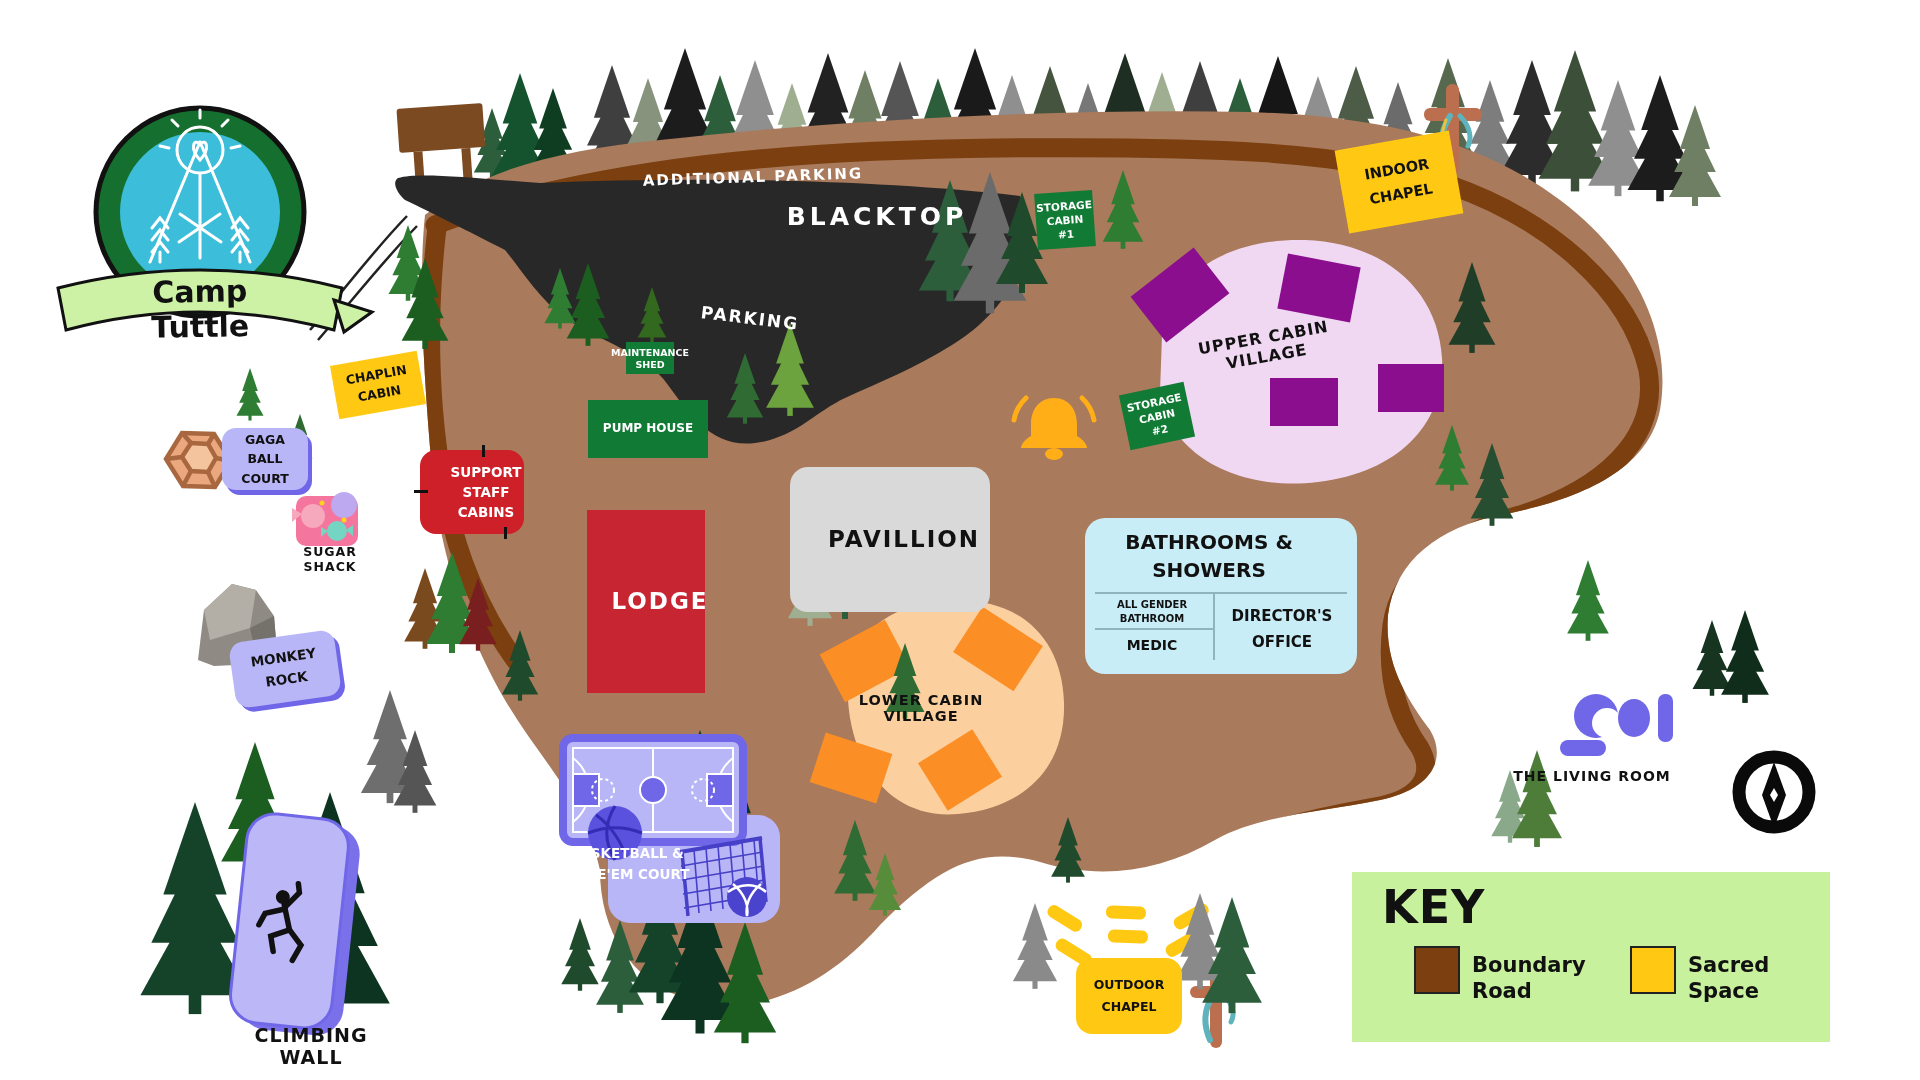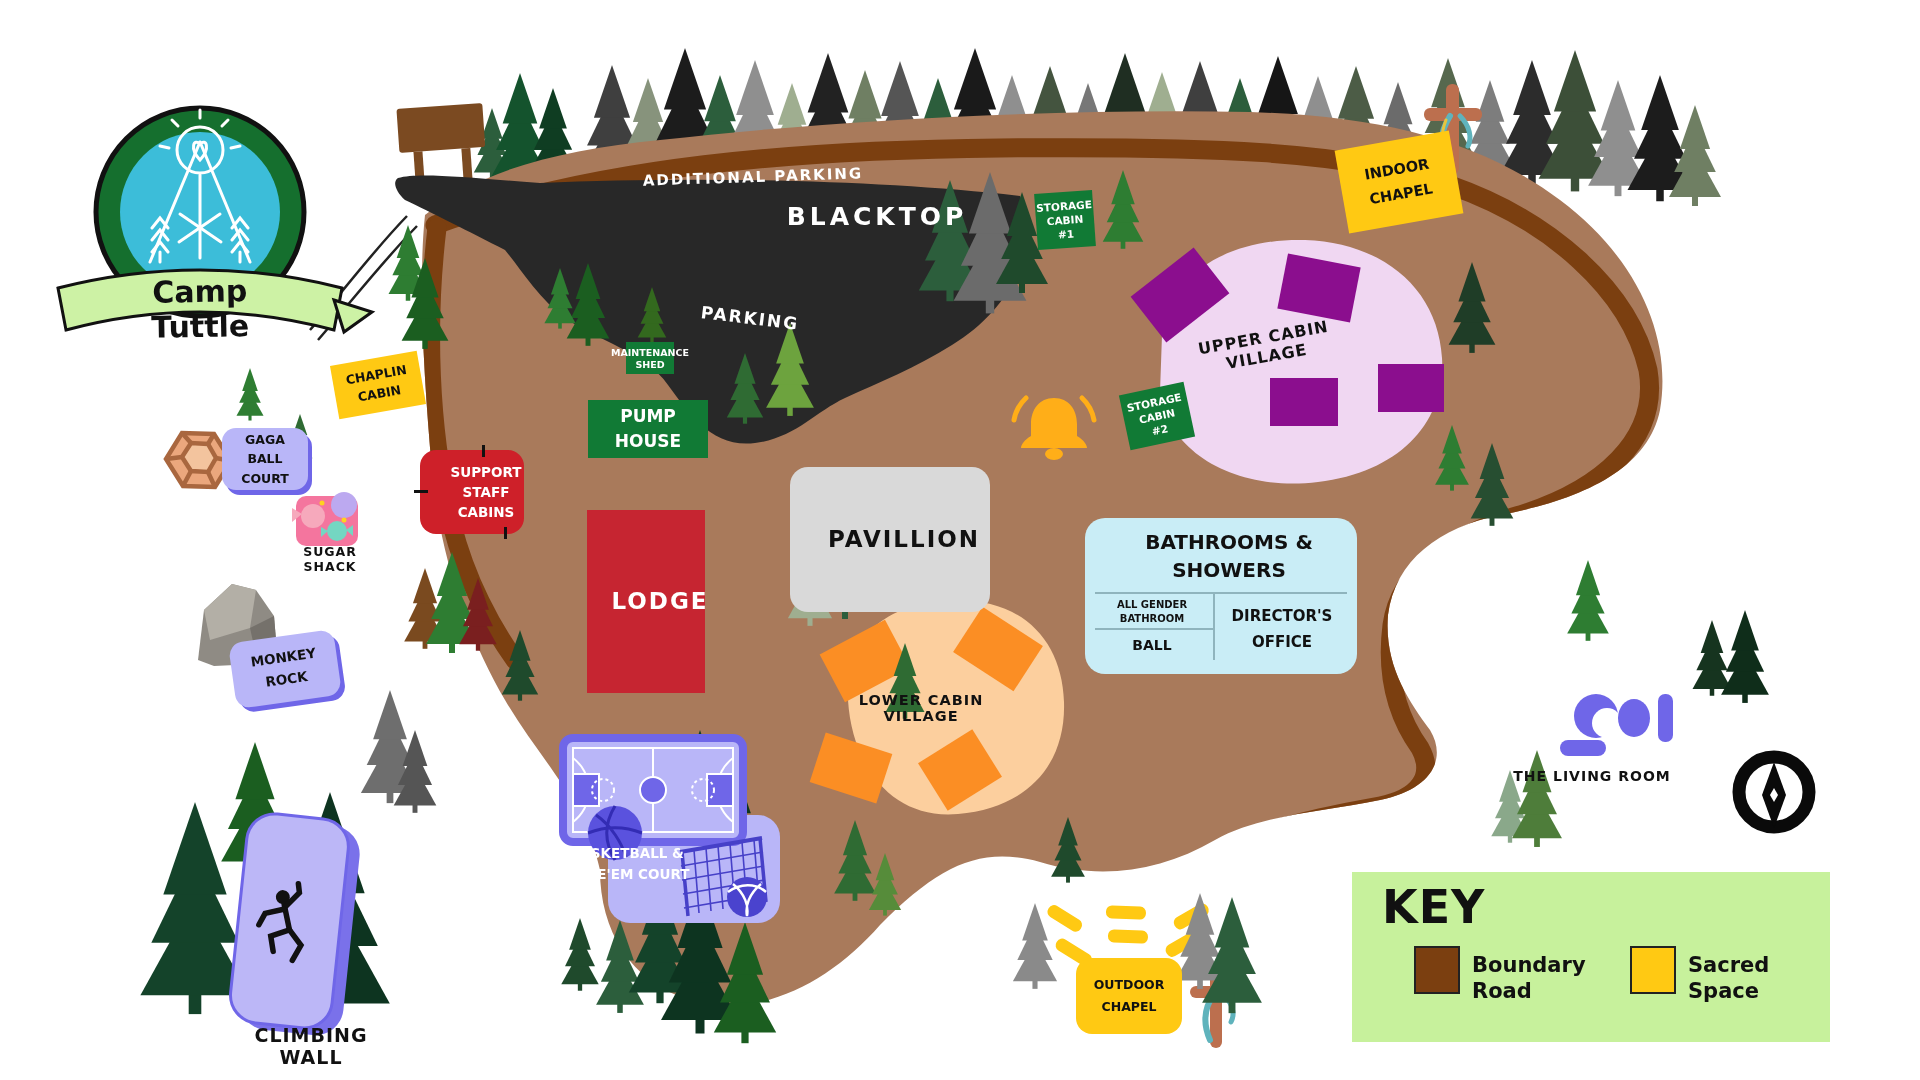--- a/index.html
+++ b/index.html
@@ -718,21 +718,21 @@
   <div class="maplabel white" style="left:628px;top:168px;width:250px;font-size:15px;letter-spacing:2px;transform:rotate(-2deg)">ADDITIONAL PARKING</div>
 
   <div class="maplabel white" style="left:772px;top:202px;width:210px;font-size:25px;letter-spacing:4px">BLACKTOP</div>
 
   <div class="maplabel white" style="left:700px;top:308px;width:100px;font-size:17px;letter-spacing:2px;transform:rotate(7deg)">PARKING</div>
 
   <div class="sign green-sign" style="left:626px;top:342px;width:48px;height:32px">
     <div style="position:absolute;left:-31px;top:5px;width:110px;font-size:9.5px;line-height:1.3;color:#fff">MAINTENANCE SHED</div>
   </div>
 
-  <div class="sign green-sign" style="left:588px;top:400px;width:120px;height:58px;font-size:17px;line-height:1.45;padding:0 14px">PUMP HOUSE</div>
+  <div class="sign green-sign" style="left:588px;top:400px;width:120px;height:58px;font-size:12px;line-height:1.45;padding:0 14px">PUMP HOUSE</div>
 
   <div class="sign green-sign" style="left:1036px;top:192px;width:58px;height:56px;font-size:10.5px;transform:rotate(-4deg);padding:0 4px">STORAGE CABIN #1</div>
 
   <div class="sign green-sign" style="left:1124px;top:388px;width:66px;height:56px;font-size:10.5px;transform:rotate(-12deg);padding:0 6px">STORAGE CABIN #2</div>
 
   <div class="sign" style="left:587px;top:510px;width:118px;height:183px;background:var(--lodge-red);color:#fff;font-size:23px;letter-spacing:2px">LODGE</div>
 
   <div class="sign red-sign" style="left:420px;top:450px;width:104px;height:84px;border-radius:16px;font-size:13.5px;line-height:1.5">
     <span>SUPPORT STAFF CABINS</span>
     <div class="tick" style="left:-6px;top:40px;width:14px;height:2.5px"></div>
@@ -748,26 +748,26 @@
 
   <div class="maplabel black" style="left:278px;top:544px;width:104px;font-size:12.5px;letter-spacing:1px">SUGAR SHACK</div>
 
   <div class="sign purple-sign" style="left:232px;top:636px;width:106px;height:66px;font-size:13.5px;line-height:1.6;transform:rotate(-8deg);padding:0 16px">MONKEY ROCK</div>
 
   <div class="maplabel black" style="left:1172px;top:328px;width:186px;font-size:16px;letter-spacing:1px;transform:rotate(-10deg)">UPPER CABIN VILLAGE</div>
 
   <div class="maplabel black" style="left:836px;top:692px;width:170px;font-size:14.5px;letter-spacing:1px">LOWER CABIN VILLAGE</div>
 
   <div class="sign" id="sign-bathrooms" style="left:1085px;top:518px;width:272px;height:156px">
-    <div style="position:absolute;left:38px;top:10px;width:212px;font-size:20px;line-height:1.4;color:#111">BATHROOMS &amp; SHOWERS</div>
+    <div style="position:absolute;left:18px;top:10px;width:212px;font-size:20px;line-height:1.4;color:#111">BATHROOMS &amp; SHOWERS</div>
     <div class="divider-h" style="left:10px;top:74px;width:252px"></div>
     <div class="divider-v" style="left:128px;top:74px;height:68px"></div>
     <div style="position:absolute;left:10px;top:80px;width:114px;font-size:10px;line-height:1.35;color:#111">ALL GENDER BATHROOM</div>
     <div class="divider-h" style="left:10px;top:110px;width:118px"></div>
-    <div style="position:absolute;left:10px;top:118px;width:114px;font-size:14px;color:#111">BALL</div>
+    <div style="position:absolute;left:10px;top:118px;width:114px;font-size:14px;color:#111">MEDIC</div>
     <div style="position:absolute;left:134px;top:86px;width:126px;font-size:15px;line-height:1.7;color:#111">DIRECTOR'S OFFICE</div>
   </div>
 
   <div class="sign yellow-sign" style="left:1341px;top:140px;width:116px;height:84px;font-size:14.5px;line-height:1.7;transform:rotate(-10deg);padding:0 18px">INDOOR CHAPEL</div>
 
   <div class="sign yellow-sign" style="left:1076px;top:958px;width:106px;height:76px;border-radius:16px;font-size:12.5px;line-height:1.8;padding:0 14px">OUTDOOR CHAPEL</div>
 
   <div class="maplabel white" style="left:552px;top:843px;width:150px;font-size:13.5px;line-height:1.55">BASKETBALL &amp; NUKE'EM COURT</div>
 
   <div class="maplabel black" style="left:226px;top:1024px;width:170px;font-size:19px;letter-spacing:1px">CLIMBING WALL</div>

